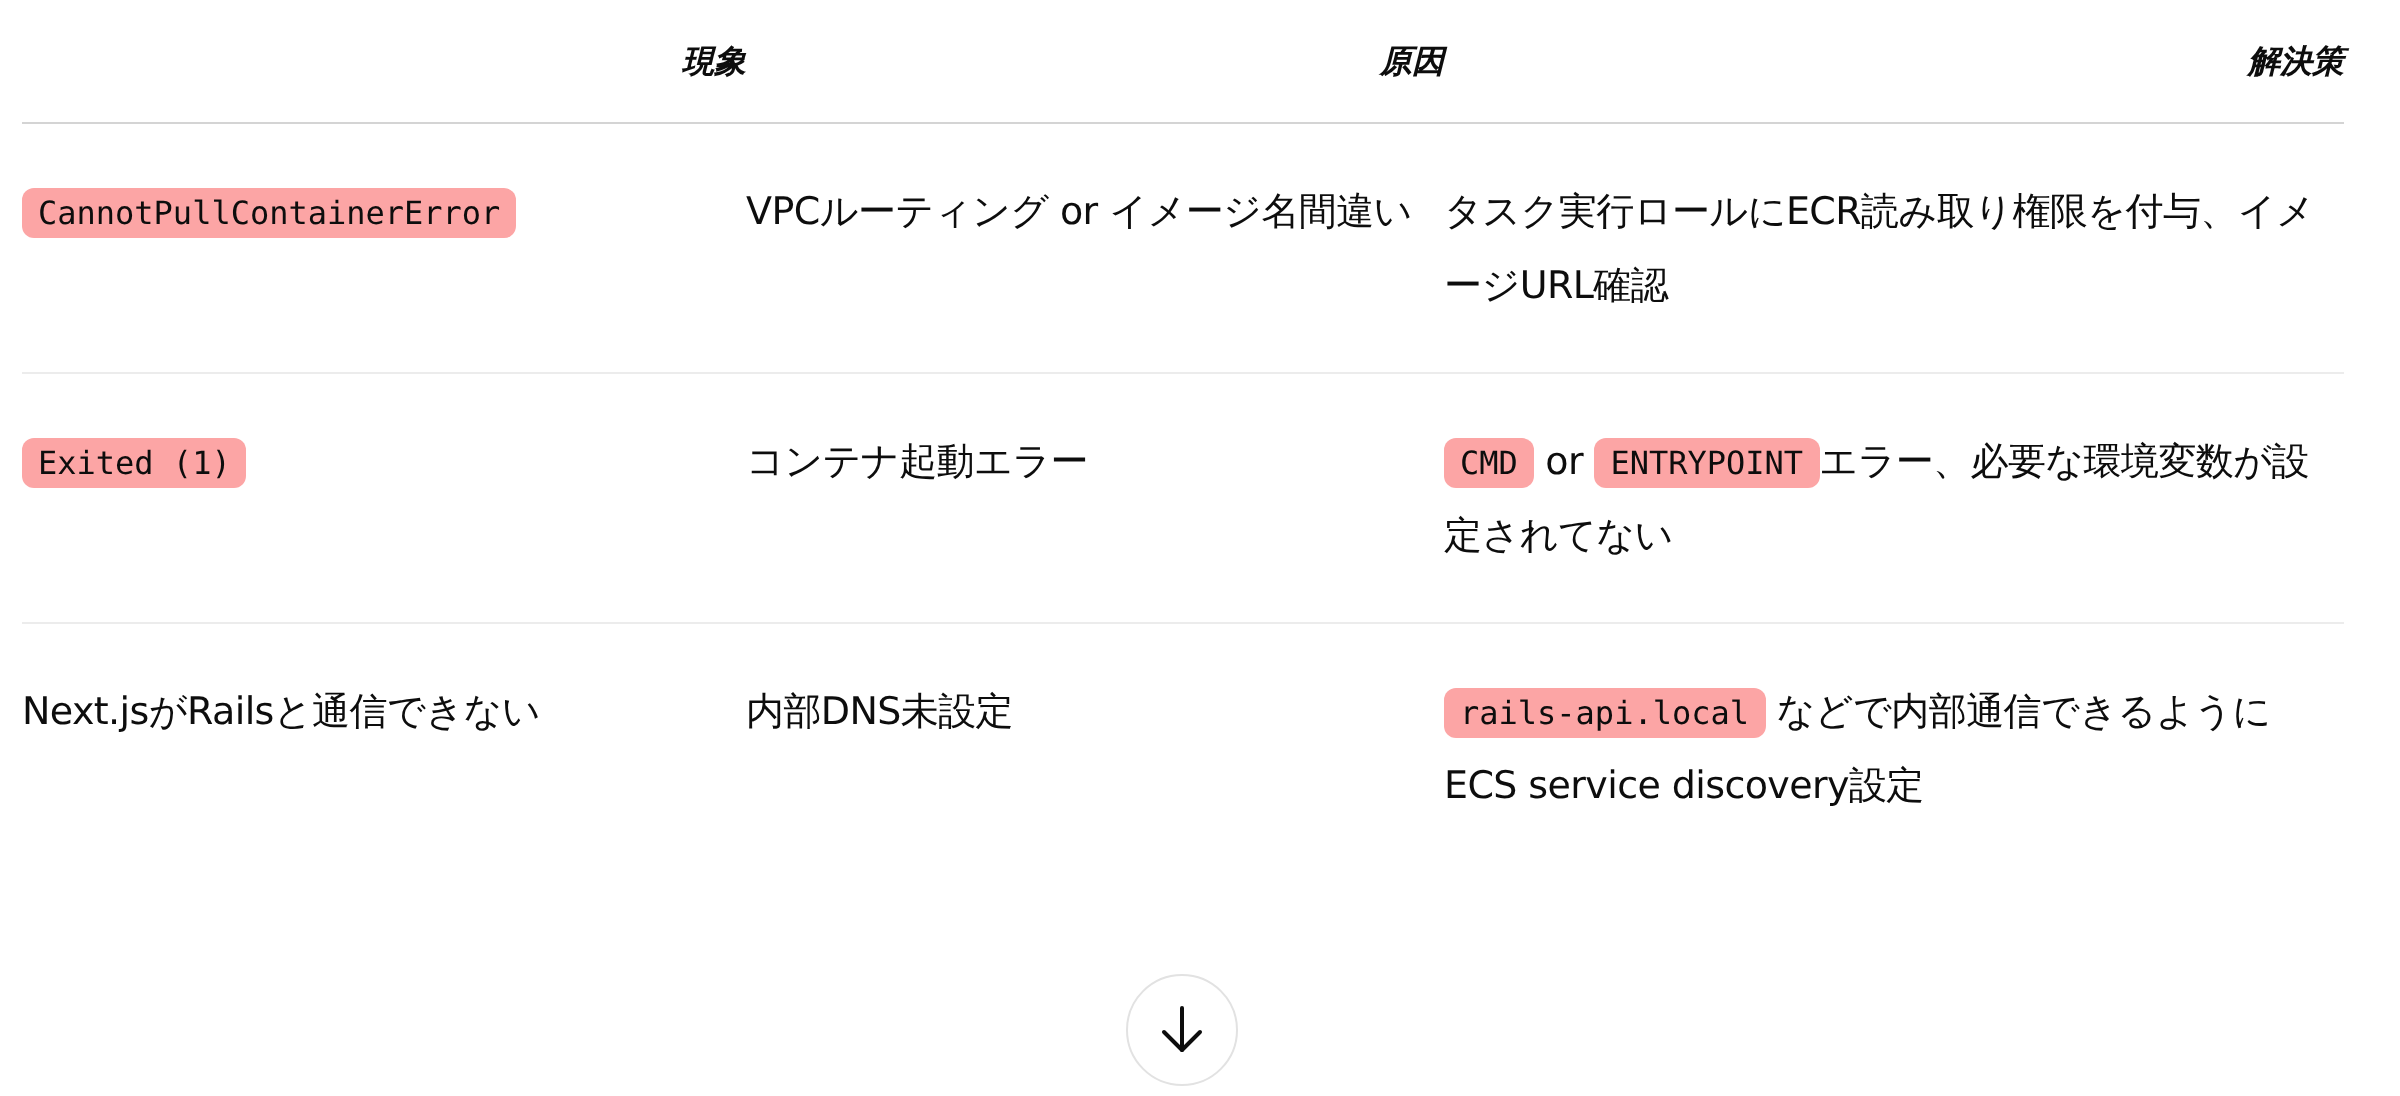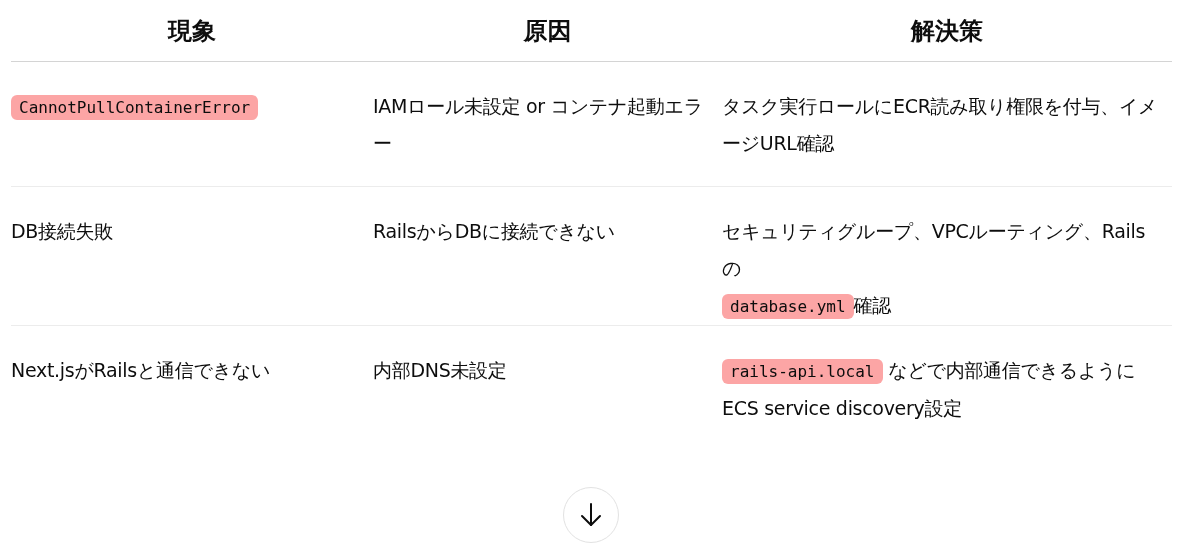--- a/index.html
+++ b/index.html
@@ -23,29 +23,30 @@
     }
     table {
       border-collapse: collapse;
       width: 100%;
       table-layout: fixed;
     }
     col.c1 { width: 362px; }
     col.c2 { width: 349px; }
     col.c3 { width: 450px; }
     th {
-      text-align: center;
+      text-align: right;
       font-weight: 700;
-      font-size: 24px;
+      font-size: 16px;
       height: 61px;
       padding: 0;
       vertical-align: middle;
       border-bottom: 1.5px solid #d4d4d4;
       box-sizing: border-box;
       padding-top: 2px;
+      font-style: italic;
     }
     td {
       font-size: 19px;
       line-height: 37px;
       padding: 0;
       vertical-align: top;
       border-bottom: 1px solid #ececec;
       box-sizing: border-box;
       height: 125px;
       padding-top: 26px;
@@ -95,27 +96,29 @@
         <th>現象</th>
         <th>原因</th>
         <th>解決策</th>
       </tr>
     </thead>
     <tbody>
       <tr>
         <td>
           <code style="word-break: break-all;">CannotPullContainerError</code>
         </td>
-        <td>IAMロール未設定 or コンテナ起動エラー</td>
+        <td>VPCルーティング or イメージ名間違い</td>
         <td>タスク実行ロールにECR読み取り権限を付与、イメージURL確認</td>
       </tr>
       <tr>
-        <td>DB接続失敗</td>
-        <td>RailsからDBに接続できない</td>
-        <td><span>セキュリティグループ、VPCルーティング、Railsの</span><br><code>database.yml</code><span>確認</span></td>
+        <td>
+          <code>Exited (1)</code>
+        </td>
+        <td>コンテナ起動エラー</td>
+        <td><code>CMD</code><span> or </span><code>ENTRYPOINT</code><span>エラー、必要な環境変数が設定されてない</span></td>
       </tr>
       <tr class="last">
         <td>Next.jsがRailsと通信できない</td>
         <td>内部DNS未設定</td>
         <td><code>rails-api.local</code><span> などで内部通信できるように ECS service discovery設定</span></td>
       </tr>
     </tbody>
   </table>
 </div>
 

